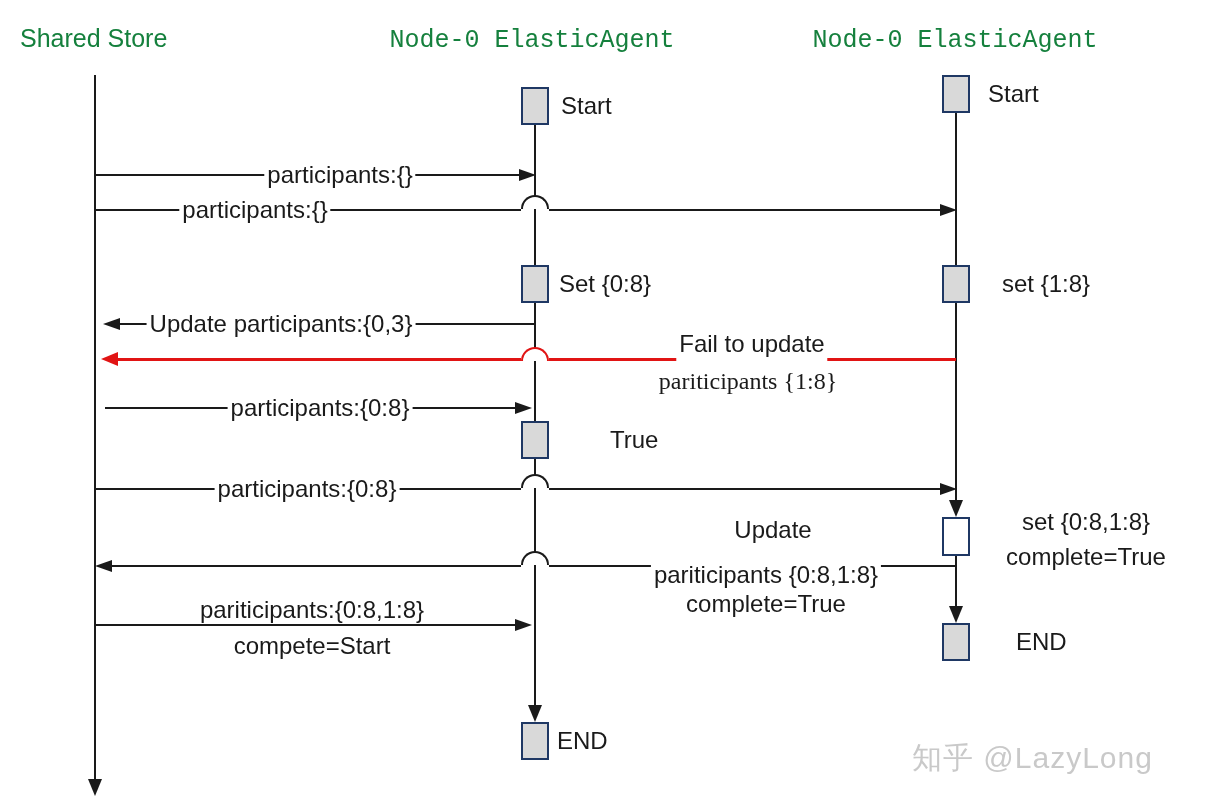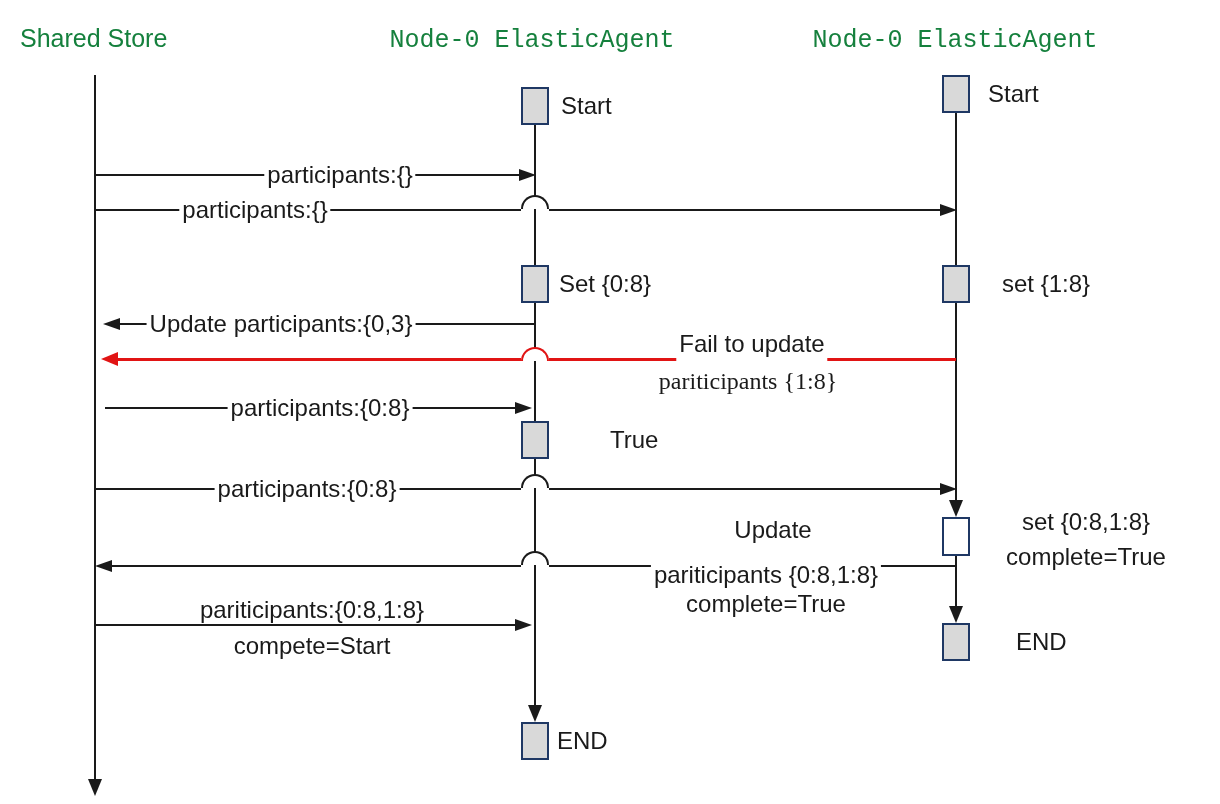--- a/index.html
+++ b/index.html
@@ -111,14 +111,15 @@
   <div class="lbl mask-below" style="left:752px;top:350px;">Fail to update</div>
   <div class="lbl" style="left:748px;top:381px;font-family:Liberation Serif, serif;">pariticipants {1:8}</div>
   <div class="lbl" style="left:320px;top:408px;">participants:{0:8}</div>
   <div class="lbl" style="left:307px;top:489px;">participants:{0:8}</div>
   <div class="lbl" style="left:773px;top:530px;">Update</div>
   <div class="lbl" style="left:766px;top:569px;margin-top:6px;">pariticipants {0:8,1:8}</div>
   <div class="lbl" style="left:766px;top:604px;">complete=True</div>
   <div class="lbl" style="left:312px;top:610px;">pariticipants:{0:8,1:8}</div>
   <div class="lbl" style="left:312px;top:646px;">compete=Start</div>
 
+  <div class="watermark" style="left:912px;top:738px;">知乎 @LazyLong</div>
 
 </div>
 
 </body></html>

